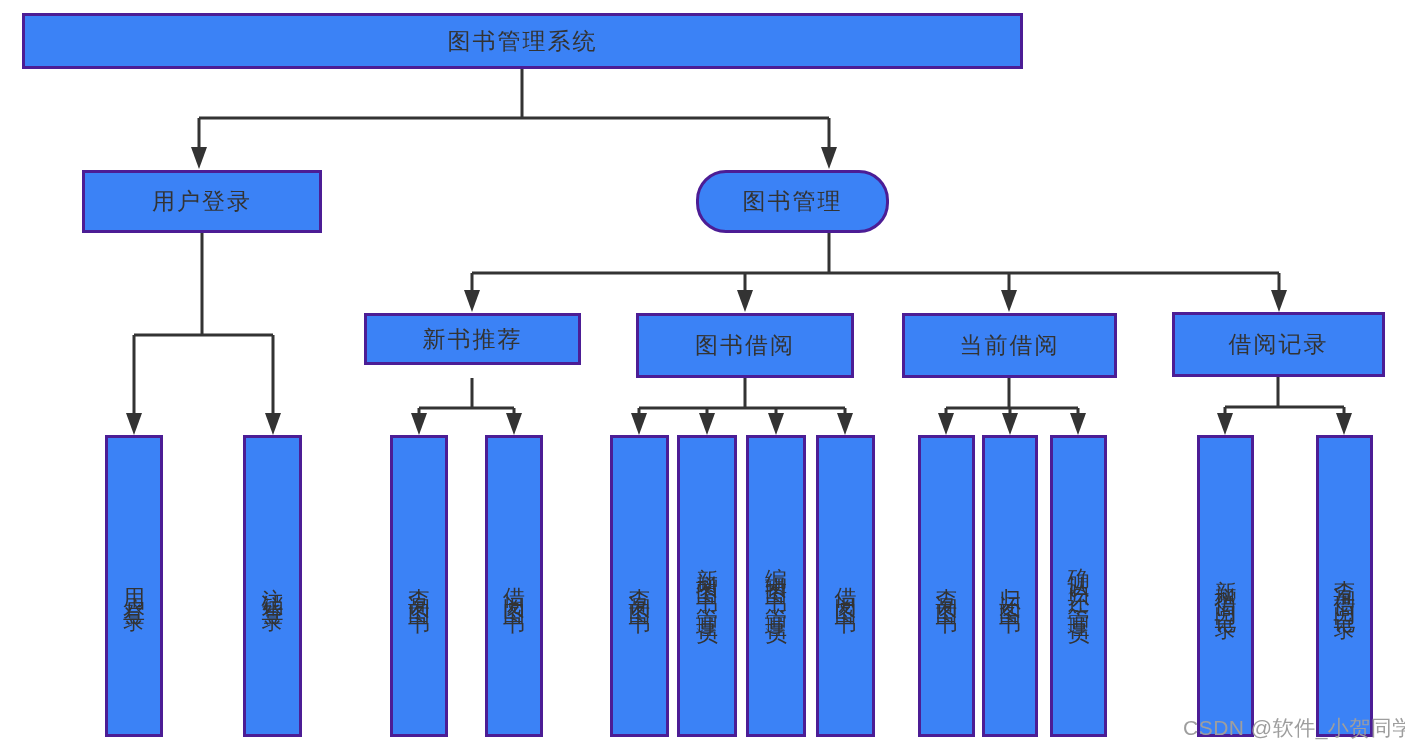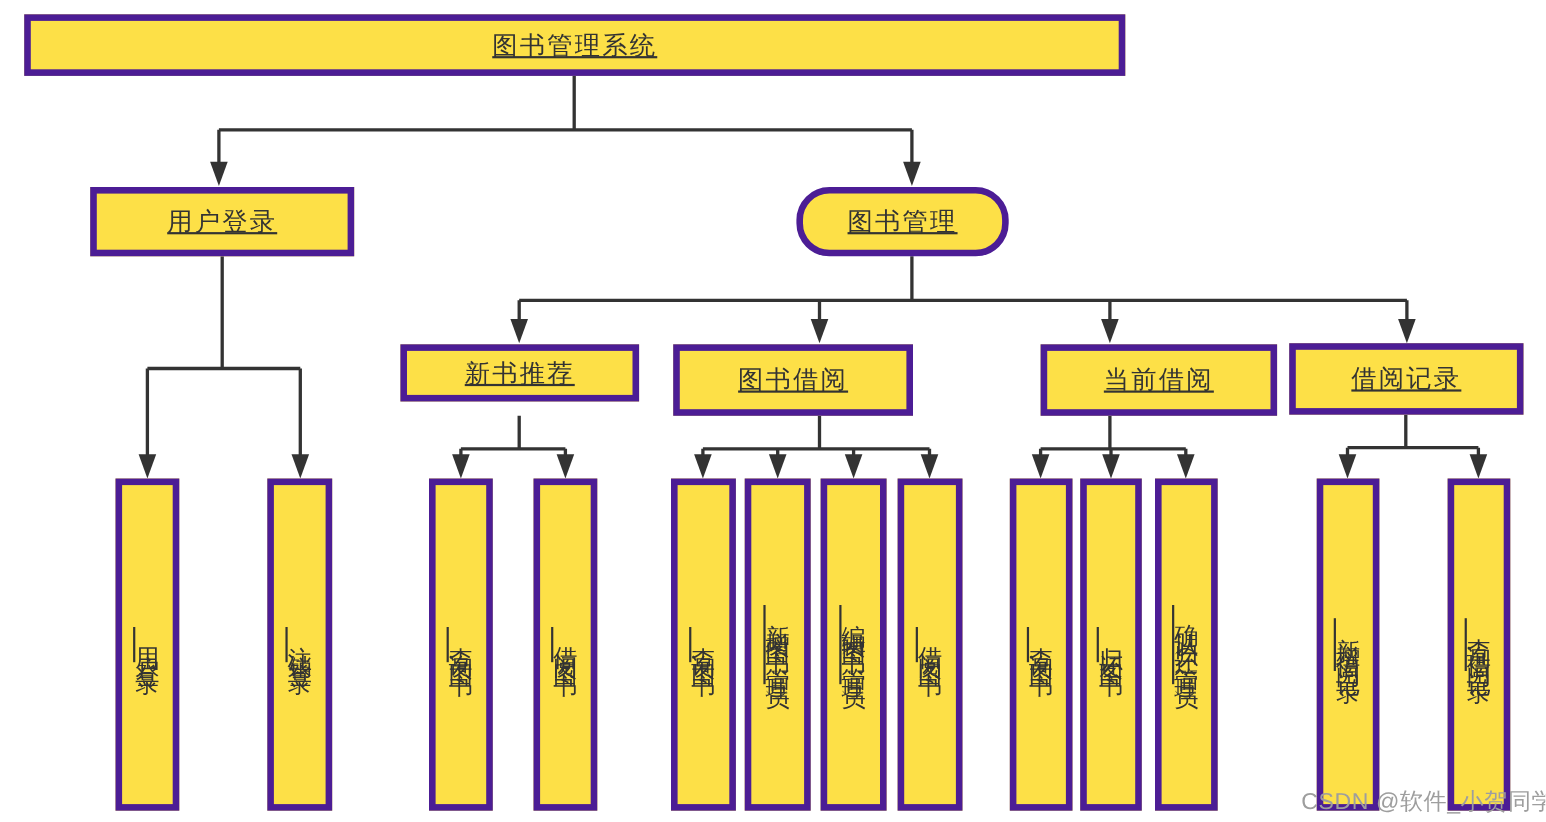--- a/index.html
+++ b/index.html
@@ -22,28 +22,27 @@
     stroke-width: 3;
     fill: none;
   }
   .connector-layer polygon {
     fill: #333333;
     stroke: none;
   }
   .hnode, .vnode {
     position: absolute;
     box-sizing: border-box;
-    border: 6px solid #4c1d95;
-    background: #fde047;
+    border: 3px solid #4c1d95;
+    background: #3b82f6;
     color: #333333;
     display: flex;
     align-items: center;
     justify-content: center;
     font-size: 23px;
-    text-decoration: underline;
   }
   .hnode { letter-spacing: 2px; }
   .vnode {
     writing-mode: vertical-rl;
     text-orientation: mixed;
     letter-spacing: 8px;
     line-height: 1;
     top: 435px;
     height: 302px;
     font-size: 22px;
@@ -103,25 +102,25 @@
     <g>
       <path d="M1278 377 V407 M1225 407 H1344 M1225 407 V415 M1344 407 V415"></path>
       <polygon points="1217,413 1233,413 1225,435"></polygon>
       <polygon points="1336,413 1352,413 1344,435"></polygon>
     </g>
   </svg>
 
   <div class="hnode" style="left:22px; top:13px; width:1001px; height:56px;">图书管理系统</div>
 
   <div class="hnode" style="left:82px; top:170px; width:240px; height:63px;">用户登录</div>
-  <div class="hnode" style="left:724px; top:170px; width:193px; height:63px;border-radius:30px;">图书管理</div>
+  <div class="hnode" style="left:696px; top:170px; width:193px; height:63px;border-radius:30px;">图书管理</div>
 
   <div class="hnode" style="left:364px; top:313px; width:217px; height:52px;">新书推荐</div>
-  <div class="hnode" style="left:612px; top:313px; width:218px; height:65px;">图书借阅</div>
-  <div class="hnode" style="left:946px; top:313px; width:215px; height:65px;">当前借阅</div>
+  <div class="hnode" style="left:636px; top:313px; width:218px; height:65px;">图书借阅</div>
+  <div class="hnode" style="left:902px; top:313px; width:215px; height:65px;">当前借阅</div>
   <div class="hnode" style="left:1172px; top:312px; width:213px; height:65px;">借阅记录</div>
 
   <div class="vnode" style="left:105px; width:58px;">用户登录</div>
   <div class="vnode" style="left:243px; width:59px;">注销登录</div>
 
   <div class="vnode" style="left:390px; width:58px;">查询图书</div>
   <div class="vnode" style="left:485px; width:58px;">借阅图书</div>
 
   <div class="vnode" style="left:610px; width:59px;">查询图书</div>
   <div class="vnode" style="left:677px; width:60px;">新增图书（管理员）</div>

